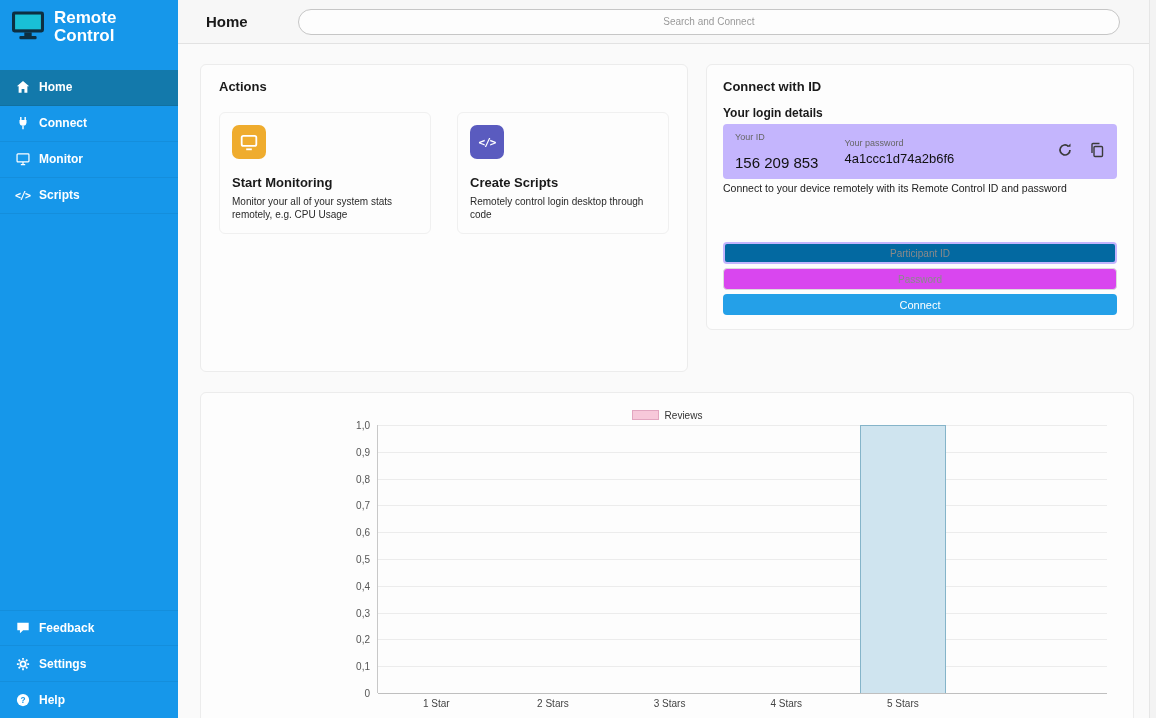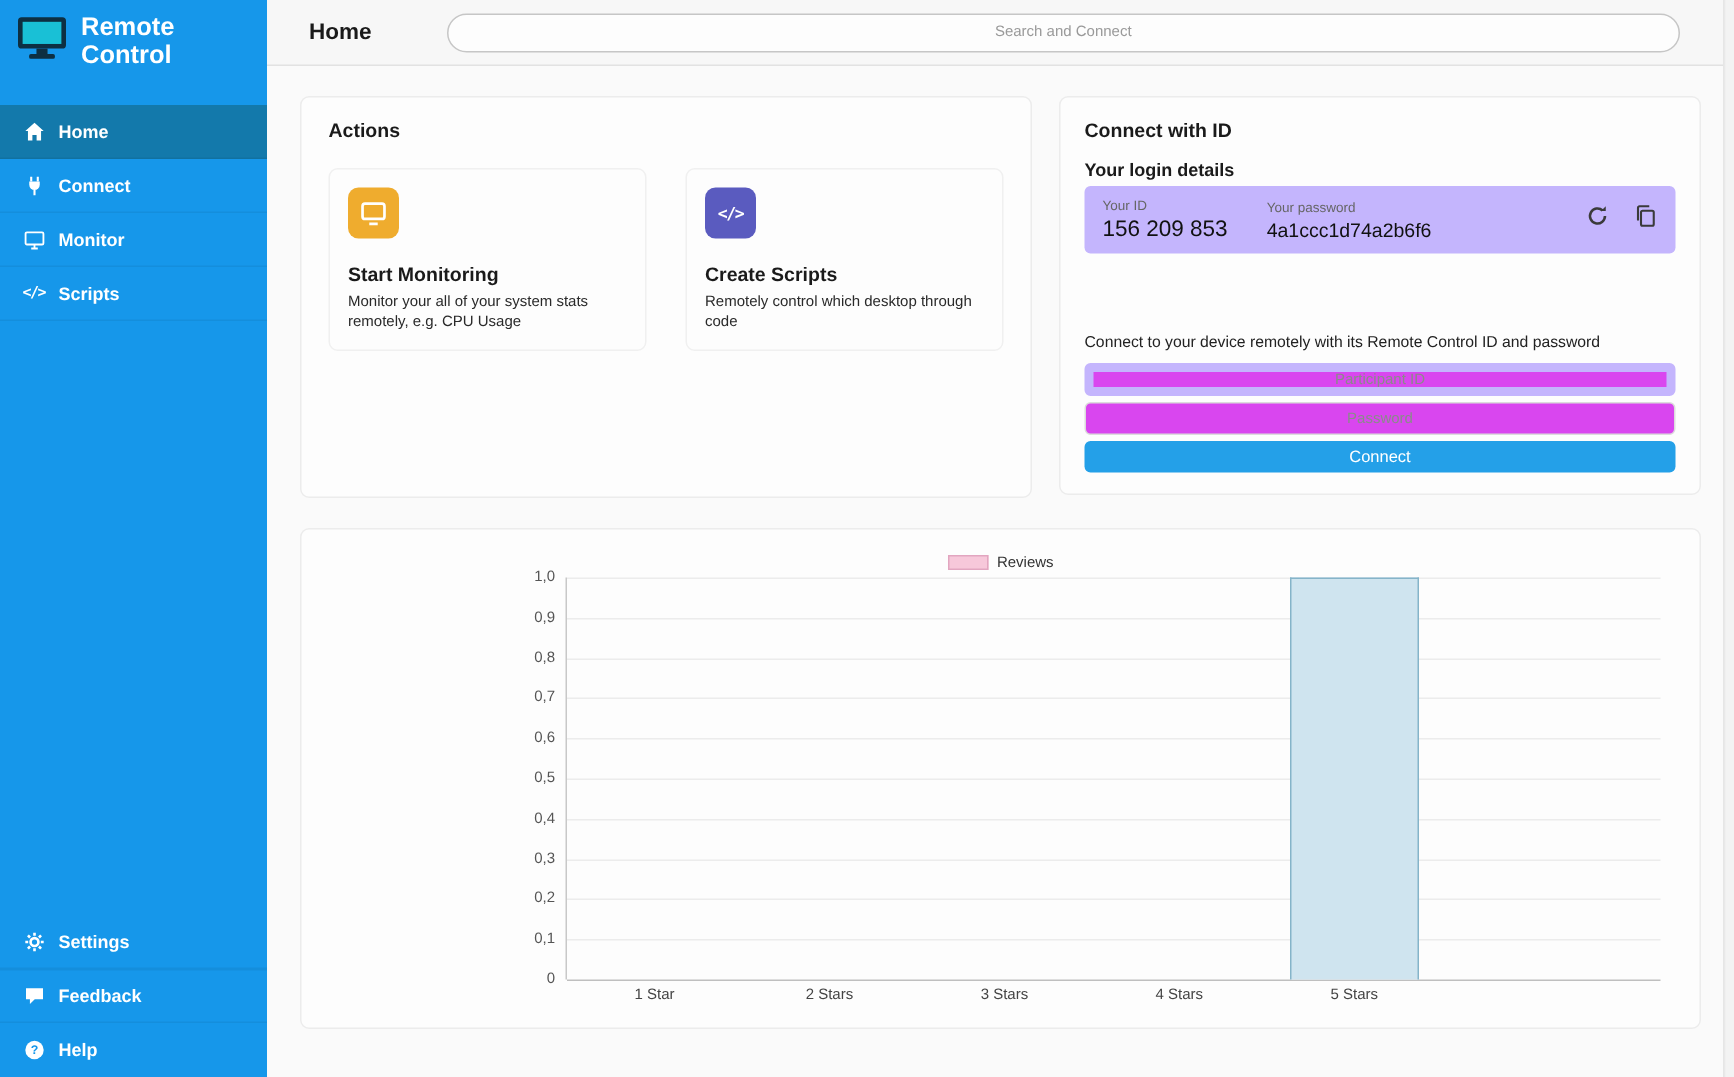--- a/index.html
+++ b/index.html
@@ -80,21 +80,21 @@
 
   .content { flex: 1; padding: 20px 22px 10px 22px; overflow: hidden; }
   .row { display: flex; gap: 18px; margin-bottom: 20px; }
   .card {
     background: #fdfdfd;
     border: 1px solid #ececec;
     border-radius: 6px;
   }
 
   
-  .actions-card { flex: 1; height: 268px; padding: 14px 18px; }
+  .actions-card { flex: 1; height: 308px; padding: 14px 18px; }
   .card-heading { font-size: 13px; font-weight: bold; margin-bottom: 18px; }
   .tiles { display: flex; gap: 26px; }
   .tile {
     width: 212px;
     background: #fdfdfd;
     border: 1px solid #f0f0f0;
     border-radius: 6px;
     padding: 12px;
     cursor: pointer;
   }
@@ -117,38 +117,38 @@
   .caption { font-size: 10.5px; color: #222; margin-bottom: 10px; }
   .id-panel {
     background: #c4b5fd;
     border-radius: 4px;
     padding: 8px 12px;
     display: flex;
     align-items: center;
     gap: 26px;
   }
   .field-label { font-size: 9px; color: #666; }
-  .id-value { font-size: 15px; color: #111; margin-top: 2px; text-align: center; }
+  .id-value { font-size: 15px; color: #111; margin-top: 12px; text-align: center; }
   .pw-value { font-size: 13px; color: #111; margin-top: 3px; }
   .panel-icons { margin-left: auto; display: flex; gap: 16px; align-items: center; }
   .panel-icons svg { width: 16px; height: 16px; cursor: pointer; }
   .connect-bottom { margin-top: auto; }
   .caption2 { font-size: 10.5px; color: #222; margin-bottom: 8px; }
   .conn-input {
     width: 100%;
     height: 22px;
     margin-bottom: 4px;
     text-align: center;
     font-size: 10px;
     border-radius: 4px;
     outline: none;
     font-family: "Liberation Sans", sans-serif;
   }
   .conn-input::placeholder { color: #8a8a8a; }
-  .participant-input { border: 6px solid #c4b5fd; background: #d946ef; }
+  .participant-input { border: 2px solid #c4b5fd; background: #0369a1; margin-top: 40px; }
   .password-input { border: 1px solid #dcdcdc; background: #d946ef; }
   .connect-btn {
     width: 100%;
     height: 21px;
     background: #24a0e8;
     border: none;
     border-radius: 4px;
     color: #fff;
     font-size: 11px;
     cursor: pointer;
@@ -228,36 +228,36 @@
       </span>
       <span>Monitor</span>
     </div>
     <div class="nav-item">
       <span class="icn code-glyph">&lt;/&gt;</span>
       <span>Scripts</span>
     </div>
   </div>
 
   <div class="nav sidebar-bottom">
+    <div class="nav-item" style="border-top:1px solid rgba(0,0,0,0.06);">
+      <span class="icn">
+        <svg viewBox="0 0 16 16">
+            <path d="M1.5 2h13v8.5H8.2L4.5 14v-3.5h-3z" fill="#fff"></path>
+          </svg>
+      </span>
+      <span>Feedback</span>
+    </div>
     <div class="nav-item">
       <span class="icn">
         <svg viewBox="0 0 16 16" stroke="#fff" fill="none" stroke-width="2">
           <circle cx="8" cy="8" r="3"></circle>
           <path d="M8 1v2.2M8 12.8V15M1 8h2.2M12.8 8H15M3 3l1.6 1.6M11.4 11.4L13 13M13 3l-1.6 1.6M4.6 11.4L3 13"></path>
         </svg>
       </span>
       <span>Settings</span>
-    </div>
-    <div class="nav-item" style="border-top:1px solid rgba(0,0,0,0.06);">
-      <span class="icn">
-        <svg viewBox="0 0 16 16">
-            <path d="M1.5 2h13v8.5H8.2L4.5 14v-3.5h-3z" fill="#fff"></path>
-          </svg>
-      </span>
-      <span>Feedback</span>
     </div>
     <div class="nav-item" style="border-bottom:none;">
       <span class="icn">
         <svg viewBox="0 0 16 16">
           <circle cx="8" cy="8" r="7" fill="#fff"></circle>
           <text x="8" y="11.4" text-anchor="middle" font-size="9.5" font-weight="bold" fill="#1697ea">?</text>
         </svg>
       </span>
       <span>Help</span>
     </div>
@@ -284,21 +284,21 @@
               </svg>
             </div>
             <div class="tile-title">Start Monitoring</div>
             <div class="tile-desc">Monitor your all of your system stats remotely, e.g. CPU Usage</div>
           </div>
           <div class="tile">
             <div class="tile-icon purple">
               <span class="code-glyph" style="font-size:11px;">&lt;/&gt;</span>
             </div>
             <div class="tile-title">Create Scripts</div>
-            <div class="tile-desc">Remotely control which desktop through code</div>
+            <div class="tile-desc">Remotely control login desktop through code</div>
           </div>
         </div>
       </div>
 
       <div class="card connect-card">
         <div class="connect-title">Connect with ID</div>
         <div class="login-title">Your login details</div>
 
         <div class="id-panel">
           <div>

